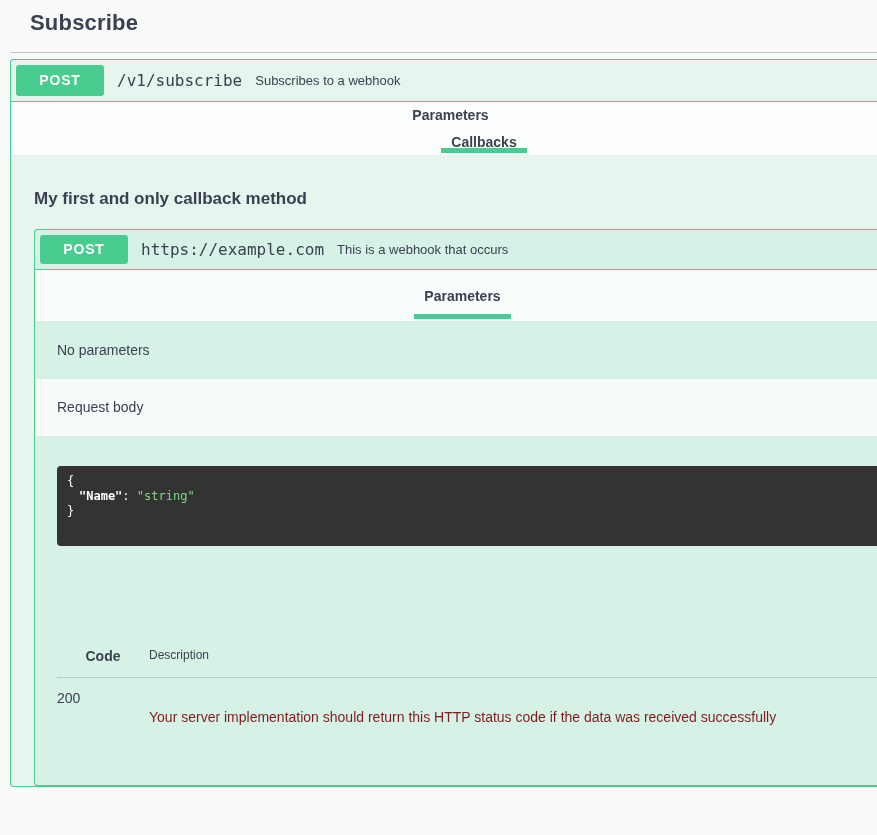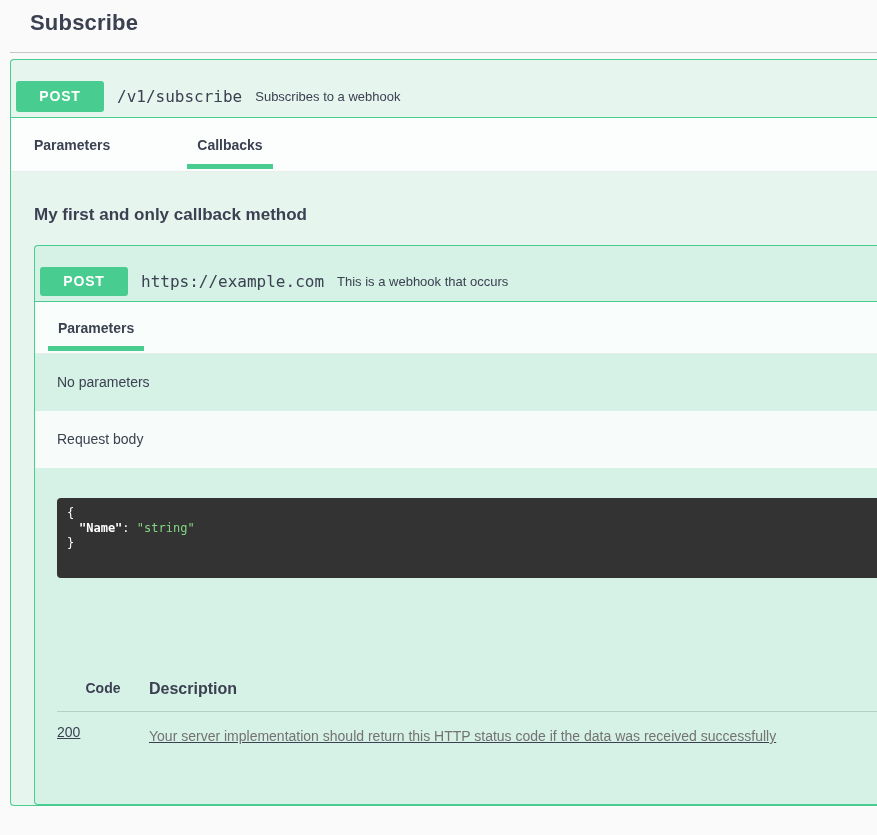--- a/index.html
+++ b/index.html
@@ -21,21 +21,21 @@
     border: 1px solid #49cc90;
     border-right: none;
     border-radius: 4px 0 0 4px;
     background: rgba(73,204,144,.1);
   }
   .opblock-outer { margin-left: 10px; }
 
   .opblock-summary {
     display: flex;
     align-items: center;
-    padding: 21px 6px 5px 5px;
+    padding: 5px 6px 5px 5px;
     border-bottom: 1px solid #49cc90;
     cursor: pointer;
   }
   .method-badge {
     background: #49cc90;
     color: #fff;
     font-weight: 700;
     font-size: 14px;
     letter-spacing: .8px;
     text-align: center;
@@ -57,20 +57,21 @@
   }
 
   
   .tab-bar {
     background: rgba(255,255,255,.85);
     border-bottom: 1px solid rgba(59,65,81,.09);
     display: flex;
     align-items: center;
     padding-left: 13px;
     height: 54px;
+    flex-direction: column;
   }
   .tab-bar.inner-tabs { height: 52px; }
   .tab {
     position: relative;
     height: 100%;
     display: flex;
     align-items: center;
     padding: 0 10px;
     font-size: 14px;
     font-weight: 700;
@@ -138,24 +139,24 @@
 
   
   .responses-table { padding: 36px 0 60px 22px; }
   .responses-head {
     display: flex;
     padding-bottom: 13px;
     border-bottom: 1px solid rgba(59,65,81,.2);
   }
   .col-code { width: 92px; flex: 0 0 auto; }
   .responses-head .col-code { font-size: 14px; font-weight: 700; text-align: center; }
-  .responses-head .col-desc { font-size: 16px; font-weight: 700; }
-  .response-row { display: flex; padding-top: 12px; text-decoration: underline; }
+  .responses-head .col-desc { font-size: 12px; font-weight: 400; }
+  .response-row { display: flex; padding-top: 12px; }
   .response-row .col-code { font-size: 14px; color: #3b4151; }
-  .response-row .col-desc p { margin-top: 4px; font-size: 14px; color: #737373; }
+  .response-row .col-desc p { margin-top: 19px; font-size: 14px; color: #7f1d1d; }
 </style>
 </head>
 <body>
 
 <div class="page-header">
   <h2>Subscribe</h2>
 </div>
 <div class="header-divider"></div>
 
 <div class="opblock opblock-outer">

